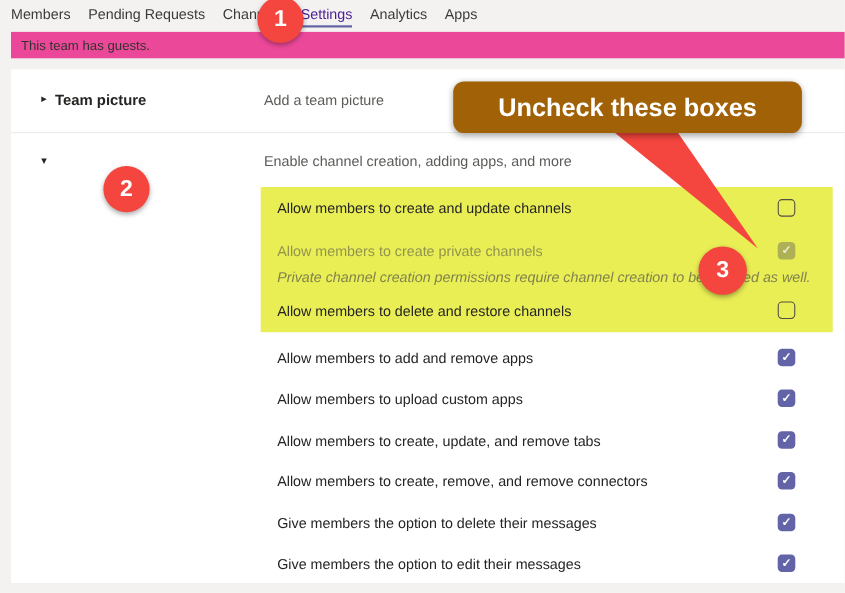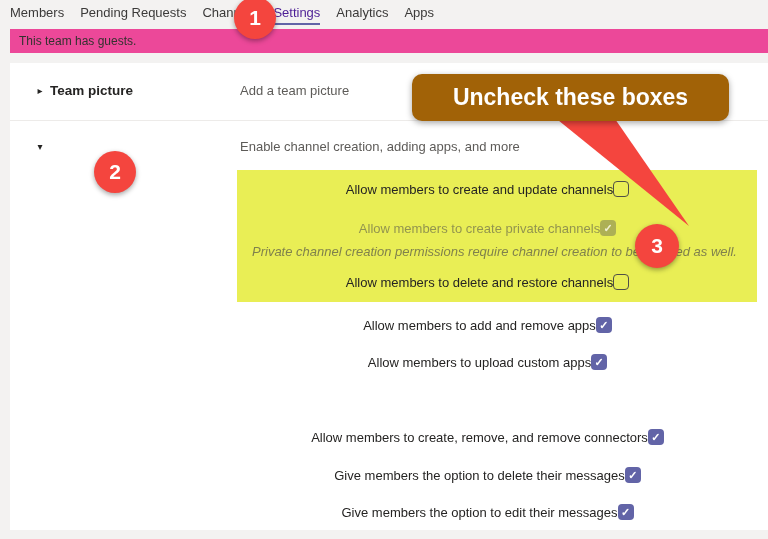--- a/index.html
+++ b/index.html
@@ -35,21 +35,21 @@
   .section-title{font-weight:700;font-size:13.5px;margin-left:3px;}
   .section-desc{position:absolute;left:230px;font-size:13px;color:#5d5b58;}
   
   .hl{
     position:absolute;left:227px;top:107px;width:520px;height:132px;
     background:#e9ee55;
   }
   
   .perm-row{
     position:absolute;left:242px;right:45px;height:20px;
-    display:flex;align-items:center;justify-content:center;
+    display:flex;align-items:center;justify-content:space-between;
     font-size:13px;color:#252423;
   }
   .perm-note{
     position:absolute;left:242px;height:16px;font-size:13px;
     font-style:italic;color:rgba(92,92,74,0.75);
   }
   .dim{color:rgba(92,92,74,0.62);}
   .cb{
     width:16px;height:16px;border-radius:4px;box-sizing:border-box;flex:0 0 16px;
     display:flex;align-items:center;justify-content:center;cursor:pointer;
@@ -132,20 +132,24 @@
     <div class="perm-row r4">
       <span>Allow members to add and remove apps</span>
       <span class="cb checked"></span>
     </div>
 
     <div class="perm-row r5">
       <span>Allow members to upload custom apps</span>
       <span class="cb checked"></span>
     </div>
 
+    <div class="perm-row r6">
+      <span>Allow members to create, update, and remove tabs</span>
+      <span class="cb checked"></span>
+    </div>
 
     <div class="perm-row r7">
       <span>Allow members to create, remove, and remove connectors</span>
       <span class="cb checked"></span>
     </div>
 
     <div class="perm-row r8">
       <span>Give members the option to delete their messages</span>
       <span class="cb checked"></span>
     </div>

